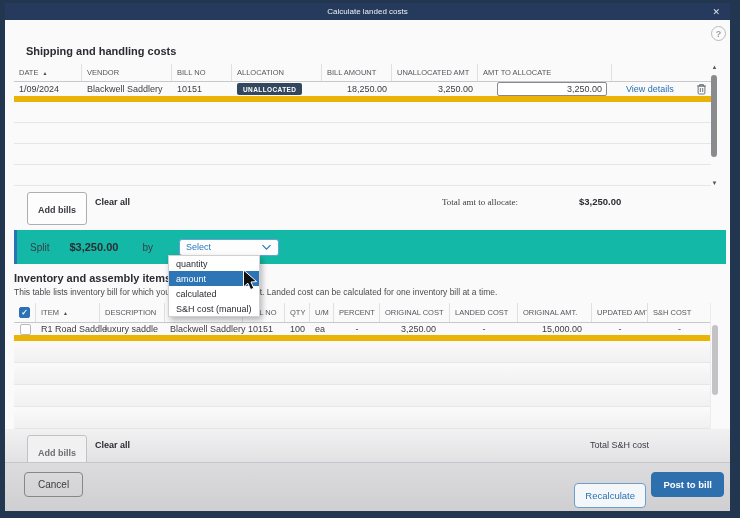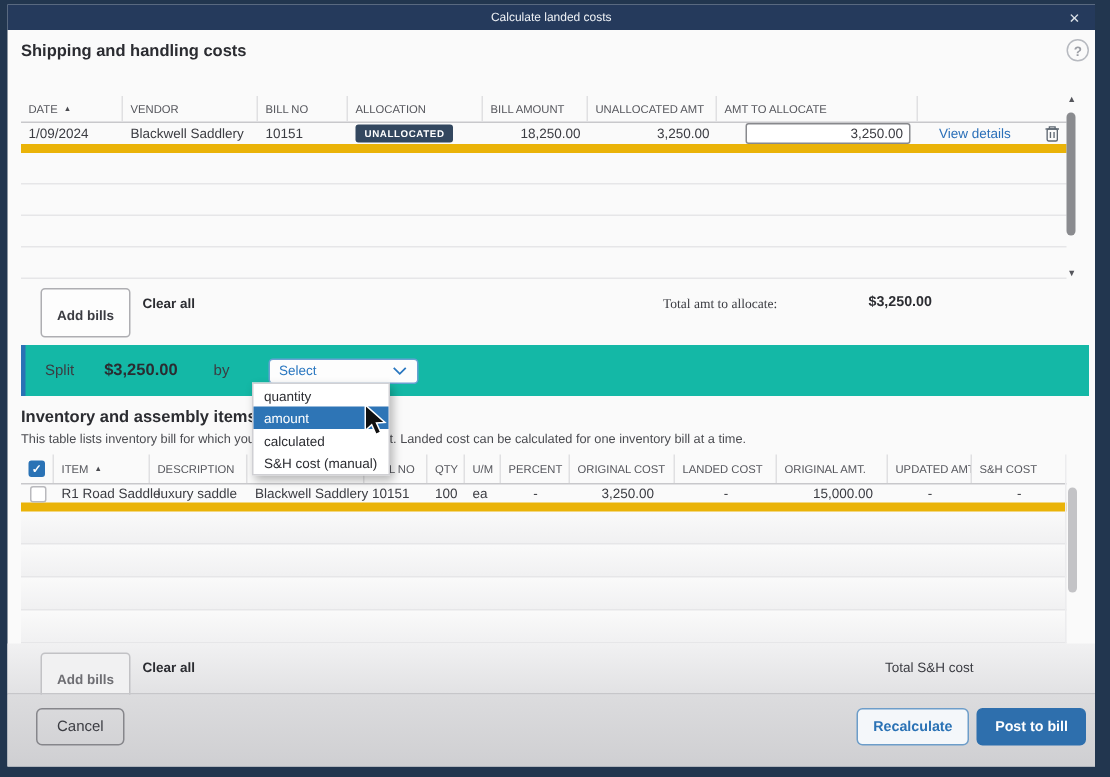--- a/index.html
+++ b/index.html
@@ -95,41 +95,41 @@
   .cursor { position:absolute; left:237px; top:266px; z-index:6; }
 
   
   .belt { position:absolute; left:0; top:426px; width:725px; height:33px;
           background:linear-gradient(180deg,#f1f1f2,#e2e2e4); }
   .footer { position:absolute; left:0; top:459px; width:725px; height:49px;
             background:linear-gradient(180deg,#dcdcde,#cfcfd2); border-top:1px solid #c6c6c9; }
   .btn-cancel { position:absolute; left:19px; top:9px; height:25px; padding:0 13px;
                 font-family:"Liberation Sans", sans-serif; font-size:10px; color:#3b3c42;
                 background:transparent; border:1px solid #86868b; border-radius:4px; }
-  .btn-recalc { position:absolute; right:84px; top:9px; height:25px; padding:0 10px;
-                font-family:"Liberation Sans", sans-serif; font-size:9.5px; font-weight:bold; color:#2a72b5;
+  .btn-recalc { position:absolute; right:84px; top:20px; height:25px; padding:0 10px;
+                font-family:"Liberation Sans", sans-serif; font-size:9.5px; font-weight:normal; color:#2a72b5;
                 background:#f4f7fa; border:1px solid #6d9dc9; border-radius:4px; }
   .btn-post { position:absolute; right:6px; top:9px; height:25px; padding:0 11px;
               font-family:"Liberation Sans", sans-serif; font-size:9.5px; font-weight:bold; color:#fff;
               background:#2e6fad; border:1px solid #2e6fad; border-radius:4px; }
 </style>
 </head>
 <body>
 
 <div class="canvas">
   <div class="dialog">
 
     <div class="titlebar">
       <span class="title">Calculate landed costs</span>
       <span class="close">✕</span>
     </div>
 
     <div class="help">?</div>
 
-    <div class="sec-head" style="top:25px;">
+    <div class="sec-head" style="top:42px;margin-left:12px;">
       <div class="h">Shipping and handling costs</div>
     </div>
 
     <div class="tbl t1" style="top:61px;">
       <div class="t1-grid thead">
         <div class="hcell">
           <span>DATE</span>
           <span class="sort">▲</span>
         </div>
         <div class="hcell">VENDOR</div>

